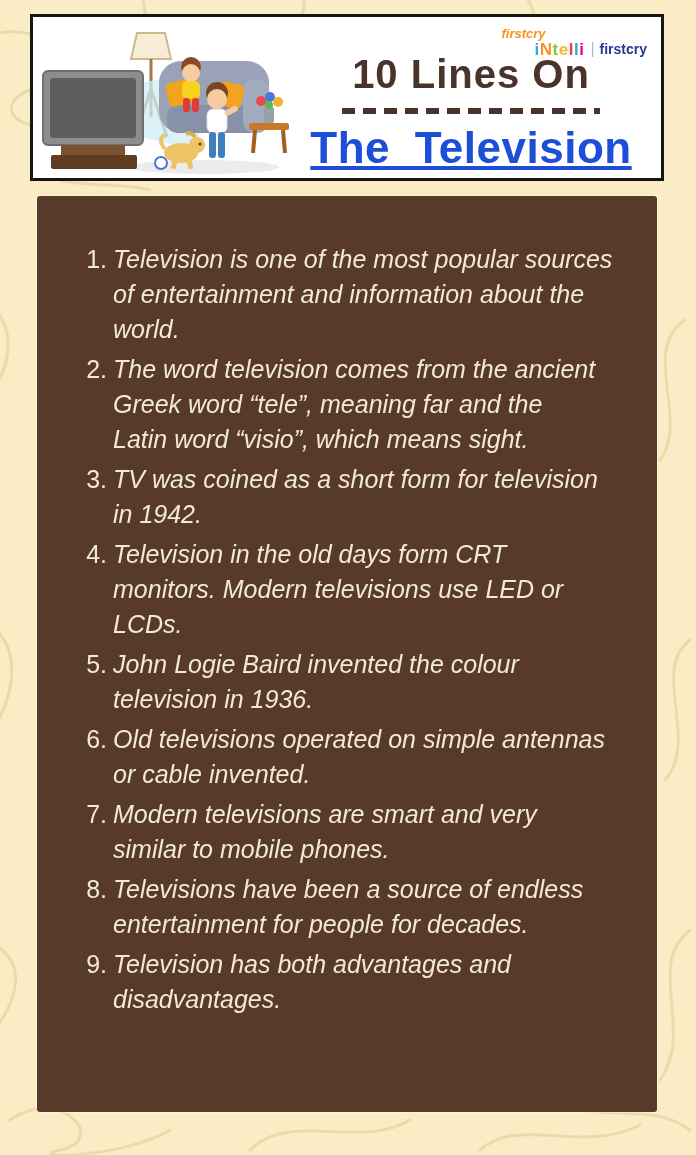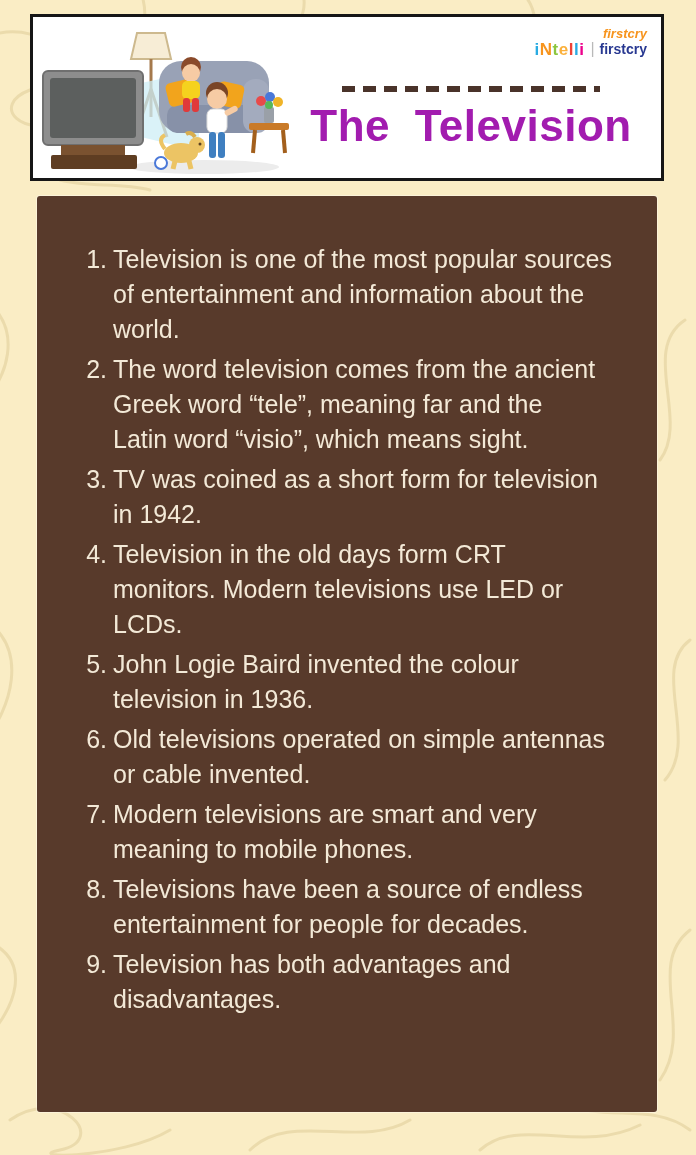--- a/index.html
+++ b/index.html
@@ -49,21 +49,21 @@
   .title-line2 {
     font-size: 44px;
     font-weight: 800;
     color: #F7A01B;
     word-spacing: 12px;
     letter-spacing: 0.5px;
   }
   
   .logo {
     position: absolute; top: 10px; right: 14px;
-    text-align: right;
+    text-align: left;
     line-height: 1.05;
   }
   .logo-script {
     font-size: 13px;
     font-weight: 700;
     font-style: italic;
     color: #F7941D;
     margin-left: 2px;
   }
   .logo-row { display: flex; align-items: center; padding-left: 35px; }
@@ -88,21 +88,21 @@
     font-size: 25px;
     line-height: 35px;
     margin-bottom: 5px;
   }
   .line-num {
     position: absolute;
     right: 100%;
     padding-right: 6px;
     white-space: nowrap;
   }
-  .line-text { white-space: pre-line; display: block; }
+  .line-text { white-space: pre-line; display: block; font-style: italic; }
 </style>
 </head>
 <body style="background: rgb(250, 237, 197);">
 
 <svg class="bg-pattern" viewBox="0 0 696 1155" fill="none" stroke="#EBDBAC" stroke-width="3" stroke-linecap="round">
   <path d="M-20 40 C 40 10, 90 70, 30 90 C -10 105, 20 140, 70 120"></path>
   <path d="M140 -10 C 160 40, 110 60, 130 100"></path>
   <path d="M300 -15 C 320 30, 260 40, 290 80"></path>
   <path d="M520 -10 C 560 30, 500 60, 540 100"></path>
   <path d="M660 60 C 620 90, 680 130, 650 170"></path>
@@ -186,22 +186,23 @@
         <path d="M156 118 q-4 -6 -9 -3" stroke="#d8ae4e" stroke-width="4" fill="none"></path>
         <path d="M126 130 q-8 -10 0 -14" stroke="#ecc464" stroke-width="4" fill="none"></path>
         <line x1="136" y1="142" x2="134" y2="150" stroke="#ecc464" stroke-width="5"></line>
         <line x1="150" y1="142" x2="152" y2="150" stroke="#ecc464" stroke-width="5"></line>
         <circle cx="122" cy="144" r="6" fill="#ffffff" stroke="#4a78d8" stroke-width="2"></circle>
       </g>
     </svg>
   </div>
 
   <div class="title-block">
+    <div class="title-line1" style="color: rgb(74, 51, 42);">10 Lines On</div>
     <div class="title-dashes"></div>
-    <div class="title-line2" style="color: #a21caf;">The  Television</div>
+    <div class="title-line2" style="color: #1d4ed8; text-decoration: underline;">The  Television</div>
   </div>
 
   <div class="logo">
     <div class="logo-script" style="color: rgb(247, 148, 29);">firstcry</div>
     <div class="logo-row">
       <span class="logo-letters"><span style="color: rgb(41, 171, 226);">i</span><span style="color: rgb(247, 148, 29);">N</span><span style="color: rgb(140, 198, 63);">t</span><span style="color: rgb(251, 176, 59);">e</span><span style="color: rgb(239, 65, 54);">l</span><span style="color: rgb(41, 171, 226);">l</span><span style="color: rgb(236, 0, 140);">i</span></span>
       <span class="logo-divider">|</span>
       <span class="logo-suffix" style="color: rgb(40, 56, 145);">firstcry</span>
     </div>
   </div>
@@ -238,21 +239,21 @@
 television in 1936.</span>
       </li>
       <li>
         <span class="line-num">6.</span>
         <span class="line-text">Old televisions operated on simple antennas
 or cable invented.</span>
       </li>
       <li>
         <span class="line-num">7.</span>
         <span class="line-text">Modern televisions are smart and very
-meaning to mobile phones.</span>
+similar to mobile phones.</span>
       </li>
       <li>
         <span class="line-num">8.</span>
         <span class="line-text">Televisions have been a source of endless
 entertainment for people for decades.</span>
       </li>
       <li>
         <span class="line-num">9.</span>
         <span class="line-text">Television has both advantages and
 disadvantages.</span>

